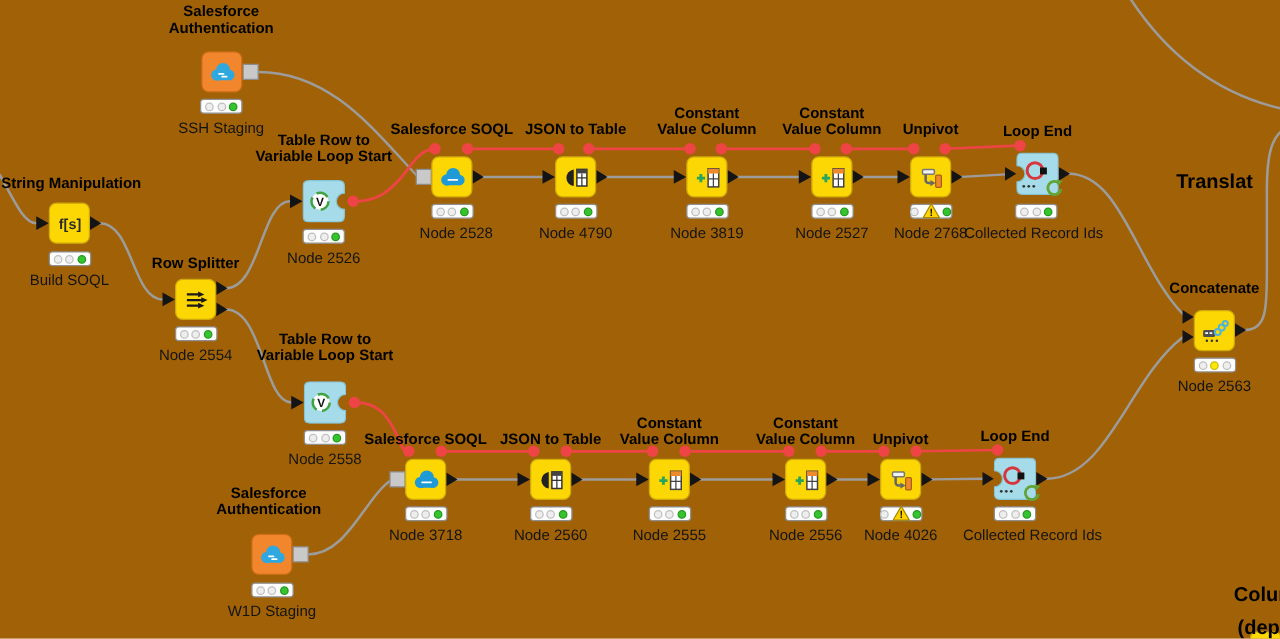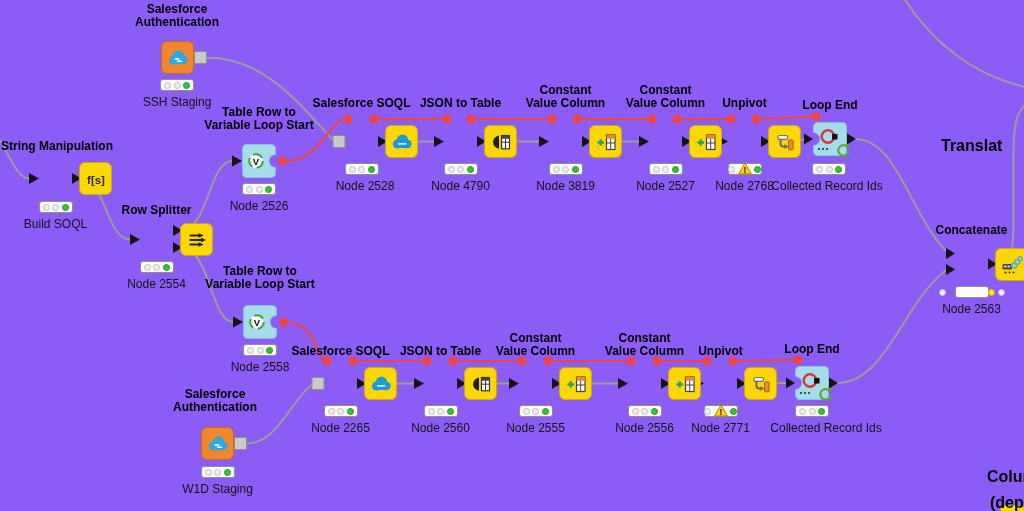--- a/index.html
+++ b/index.html
@@ -1,26 +1,26 @@
 <!DOCTYPE html>
 <html><head>
 <meta charset="utf-8">
 <style>
   html,body{margin:0;padding:0;background:#fff;}
-  #canvas{position:relative;width:1024px;height:511px;background:#8b5cf6;overflow:hidden;
+  #canvas{position:relative;width:1024px;height:511px;background:#a16207;overflow:hidden;
           font-family:"Liberation Sans",sans-serif;}
   #wires{position:absolute;left:0;top:0;z-index:1;}
   .ntitle{position:absolute;transform:translateX(-50%);font-weight:bold;font-size:12px;line-height:13px;
           color:#000;white-space:pre-line;text-align:center;z-index:4;}
   .nlabel{position:absolute;transform:translateX(-50%);font-size:12px;line-height:13px;color:#141414;
           white-space:pre;text-align:center;z-index:4;}
   .frag{position:absolute;font-weight:bold;font-size:16px;line-height:13px;color:#000;z-index:4;white-space:pre;}
   .nbody{position:absolute;width:33px;height:33px;border-radius:6px;box-sizing:border-box;
          display:flex;align-items:center;justify-content:center;z-index:2;}
-  .yellow{background:#FCD703;border:1px solid #cda90c;margin-left:40px;}
+  .yellow{background:#FCD703;border:1px solid #cda90c;}
   .orange{background:#F2862C;border:1px solid #c96c15;}
   .loopbody{background:transparent;border:none;width:34px;height:34px;display:block;}
   .tl{position:absolute;transform:translateX(-50%);width:34px;height:12px;background:#fdfdfd;
       border:1.5px solid #8f8f8f;border-radius:3px;display:flex;align-items:center;justify-content:center;
       gap:2.5px;box-sizing:border-box;z-index:3;overflow:visible;}
   .d{width:7px;height:7px;border-radius:50%;background:#eeeeee;border:1px solid #bfbfbf;box-sizing:border-box;display:block;flex:none;}
   .d.green{background:#35C42F;border-color:#27991f;}
   .d.yellow{background:#FFE70A;border-color:#cdb900;}
   .warn{flex:none;margin-top:-1px;}
   .badge{position:absolute;z-index:3;}
@@ -356,21 +356,21 @@
       <circle cx="18.5" cy="13" r="4.2" fill="#1E9AD6"></circle>
         <rect x="6" y="11.5" width="15" height="5.6" rx="2.6" fill="#1E9AD6"></rect>
       <rect x="9" y="12.2" width="8.5" height="1.3" rx="0.6" fill="#fff"></rect>
     </svg>
   </div>
   <div class="tl" style="left:340.5px;top:405px">
       <i class="d"></i>
       <i class="d"></i>
       <i class="d green"></i>
     </div>
-  <div class="nlabel" style="left:340.5px;top:422px">Node 2265</div>
+  <div class="nlabel" style="left:340.5px;top:422px">Node 3718</div>
 
   <div class="ntitle" style="left:440.5px;top:345px">JSON to Table</div>
   <div class="nbody yellow" style="left:424px;top:367px">
     <svg width="24" height="22" viewBox="0 0 24 22">
       <path d="M10,4.5 A6.7,6.7 0 0 0 10,17.8 Z" fill="#222"></path>
       <rect x="12.5" y="4.5" width="8" height="13.3" fill="#fff" stroke="#333" stroke-width="1.2"></rect>
       <rect x="12.5" y="4.5" width="8" height="3.2" fill="#444"></rect>
       <path d="M12.5,11.2 h8 M16.5,7.7 v10" stroke="#333" stroke-width="1"></path>
     </svg>
   </div>
@@ -425,21 +425,21 @@
     </svg>
   </div>
   <div class="tl" style="left:720.5px;top:405px">
     <i class="d"></i>
     <svg class="warn" width="14" height="13" viewBox="0 0 14 13">
       <polygon points="7,1 13.4,12 0.6,12" fill="#FFD400" stroke="#a88600" stroke-width="1"></polygon>
       <text x="7" y="10.6" text-anchor="middle" font-size="8.5" font-weight="bold" fill="#111" font-family="Liberation Sans">!</text>
     </svg>
     <i class="d green"></i>
   </div>
-  <div class="nlabel" style="left:720.5px;top:422px">Node 2771</div>
+  <div class="nlabel" style="left:720.5px;top:422px">Node 4026</div>
 
   <div class="ntitle" style="left:812px;top:343px">Loop End</div>
   <div class="nbody loopbody" style="left:795px;top:366px">
     <svg width="34" height="34" viewBox="0 0 34 34">
       <path d="M5,0.5 H29 Q33.5,0.5 33.5,5 V29 Q33.5,33.5 29,33.5 H5 Q0.5,33.5 0.5,29 V23.5 A6.5,6.5 0 0 0 0.5,10.5 V5 Q0.5,0.5 5,0.5 Z" fill="#A6DCEA" stroke="#85C3D6"></path>
       <circle cx="15" cy="14.5" r="6.3" stroke="#D5373C" stroke-width="2.4" fill="none"></circle>
       <rect x="19" y="12" width="5.5" height="5.5" fill="#111"></rect>
       <circle cx="6" cy="27" r="1.1" fill="#333"></circle>
         <circle cx="10" cy="27" r="1.1" fill="#333"></circle>
         <circle cx="14" cy="27" r="1.1" fill="#333"></circle>

